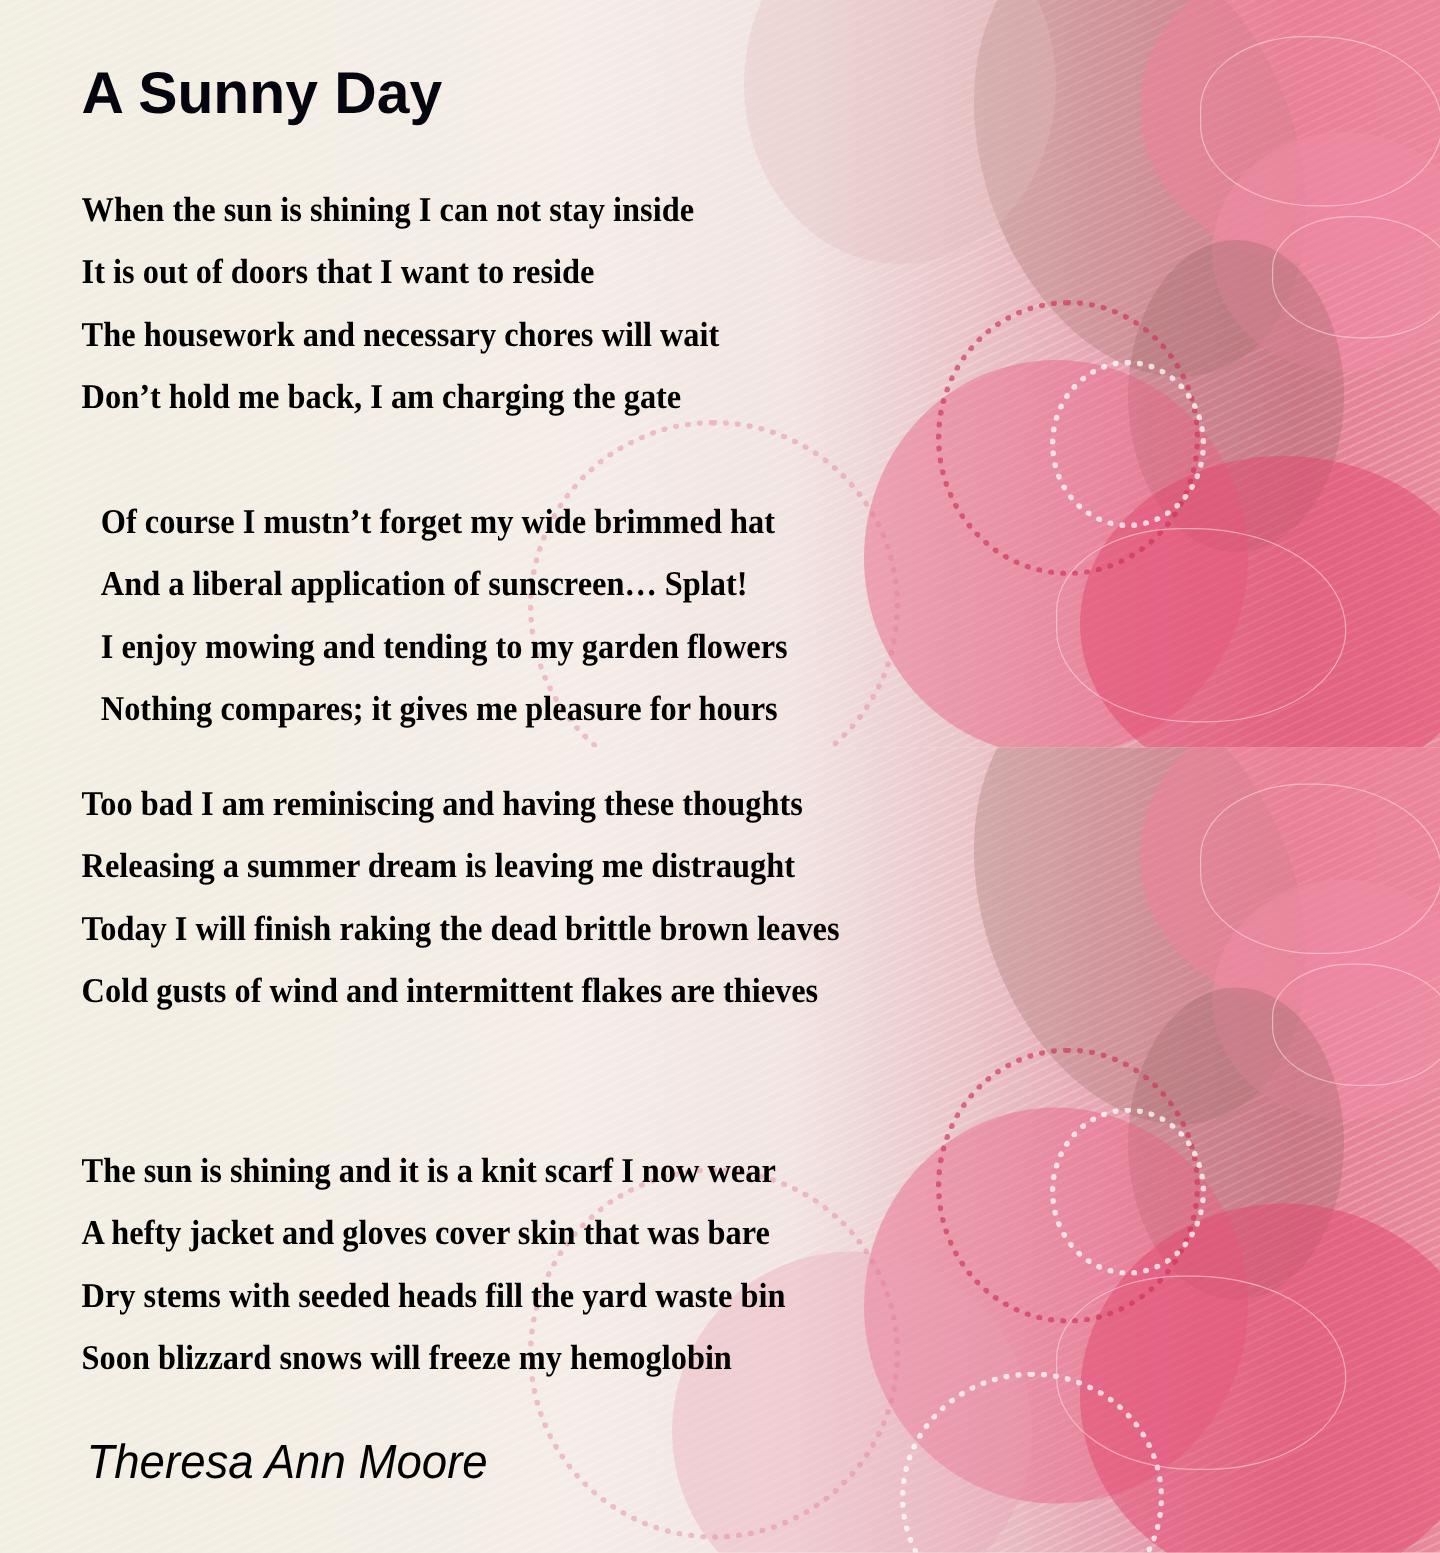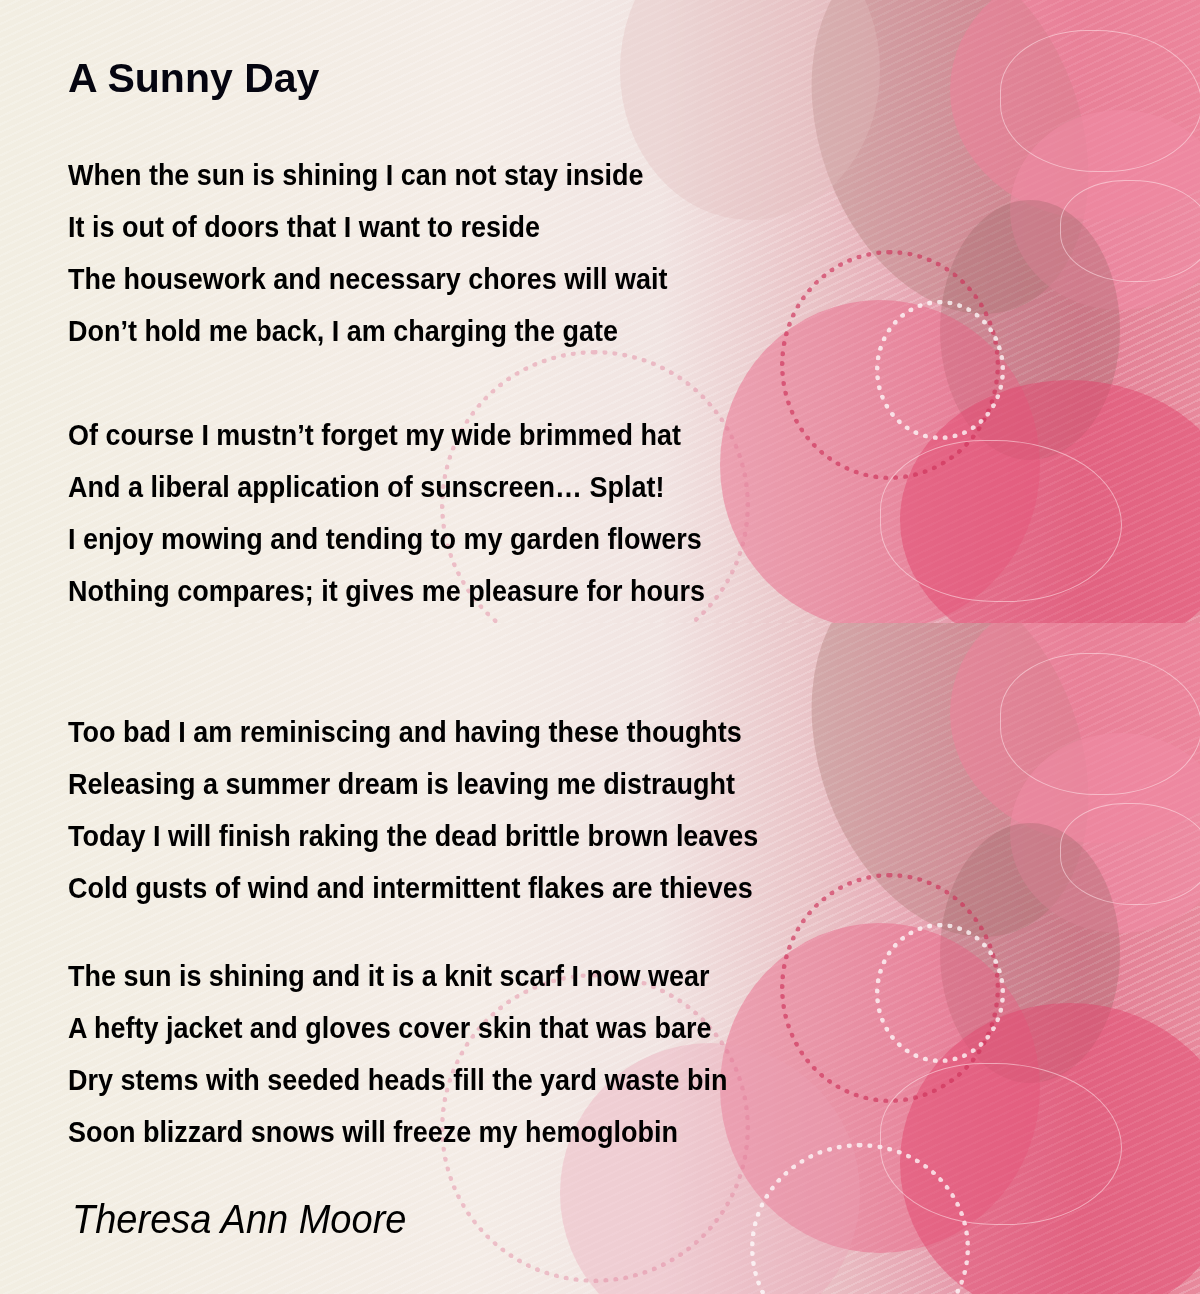--- a/index.html
+++ b/index.html
@@ -40,45 +40,46 @@
     left: 68px;
     top: 0;
     width: 1000px;
     color: #000;
   }
   .title {
     position: absolute;
     top: 56px;
     left: 0;
     margin: 0;
-    font-size: 41px;
+    font-size: 49px;
     font-weight: bold;
     line-height: 44px;
     color: #050510;
   }
   .stanza {
     position: absolute;
     left: 0;
     margin: 0;
     padding: 0;
+    font-family: Liberation Serif, serif;
   }
   .line {
     display: block;
     font-size: 29px;
     font-weight: bold;
     line-height: 52px;
     height: 52px;
     white-space: nowrap;
     transform: scaleX(0.93);
     transform-origin: left center;
     color: #000;
   }
   .s1 { top: 149px; }
-  .s2 { top: 409px; }
-  .s3 { top: 706px; }
+  .s2 { top: 409px; margin-left: 16px; }
+  .s3 { top: 644px; }
   .s4 { top: 950px; }
   .author {
     position: absolute;
     top: 1196px;
     left: 4px;
     font-size: 40px;
     font-style: italic;
     font-weight: normal;
     line-height: 46px;
     color: #000;

